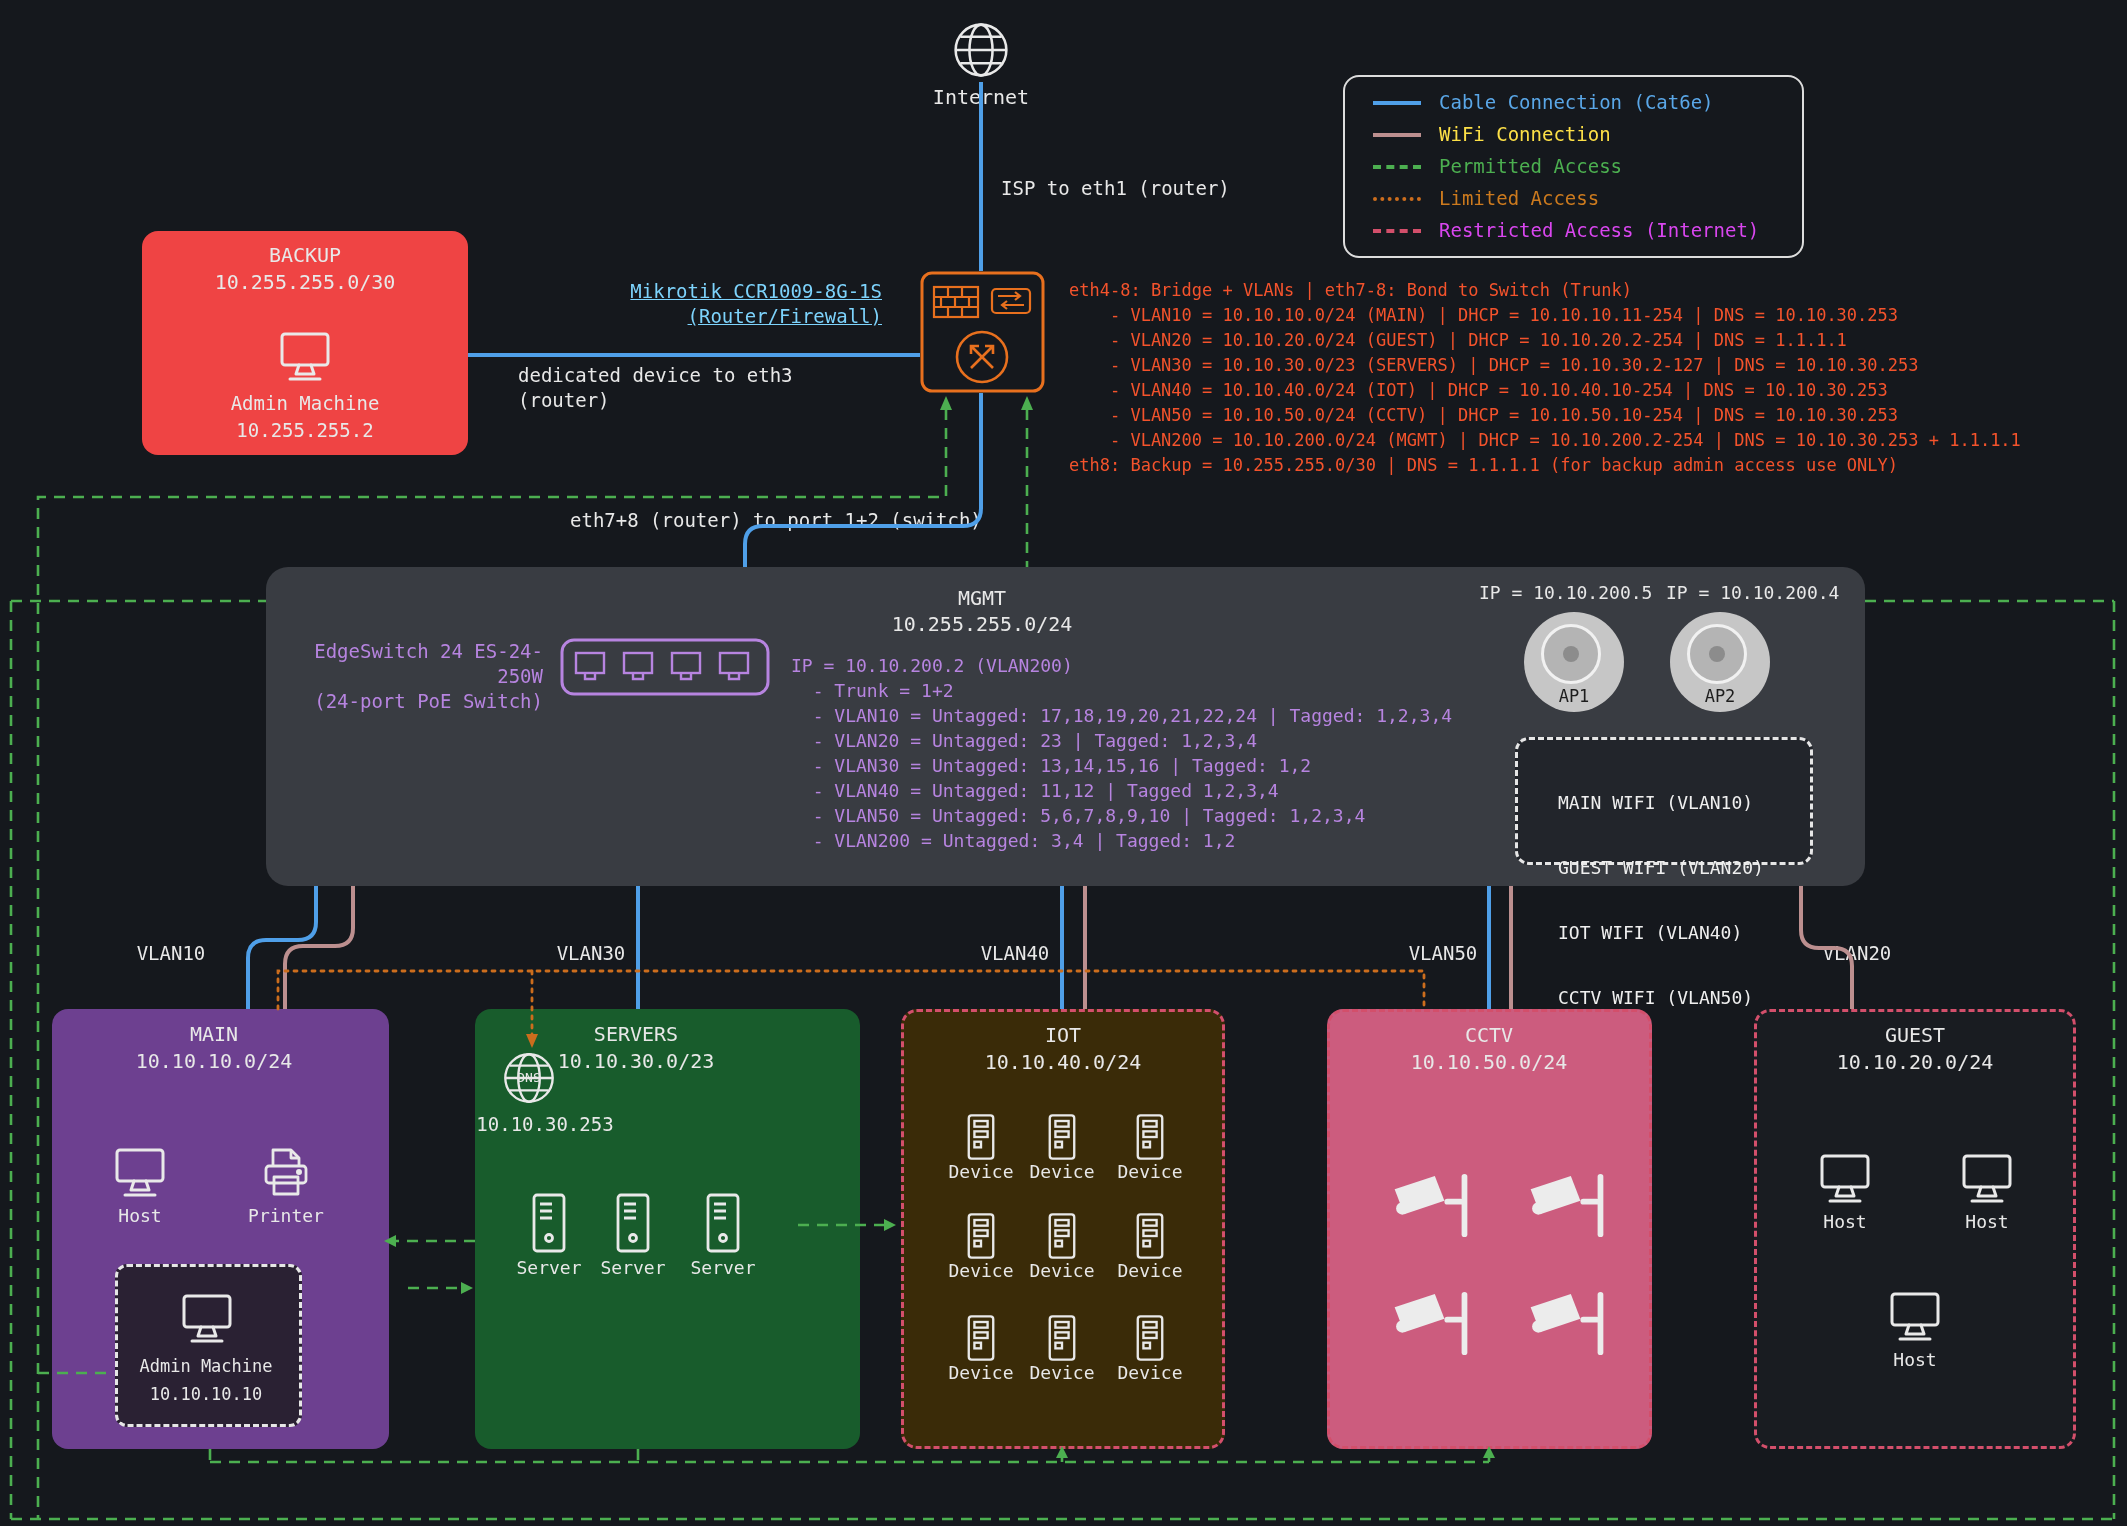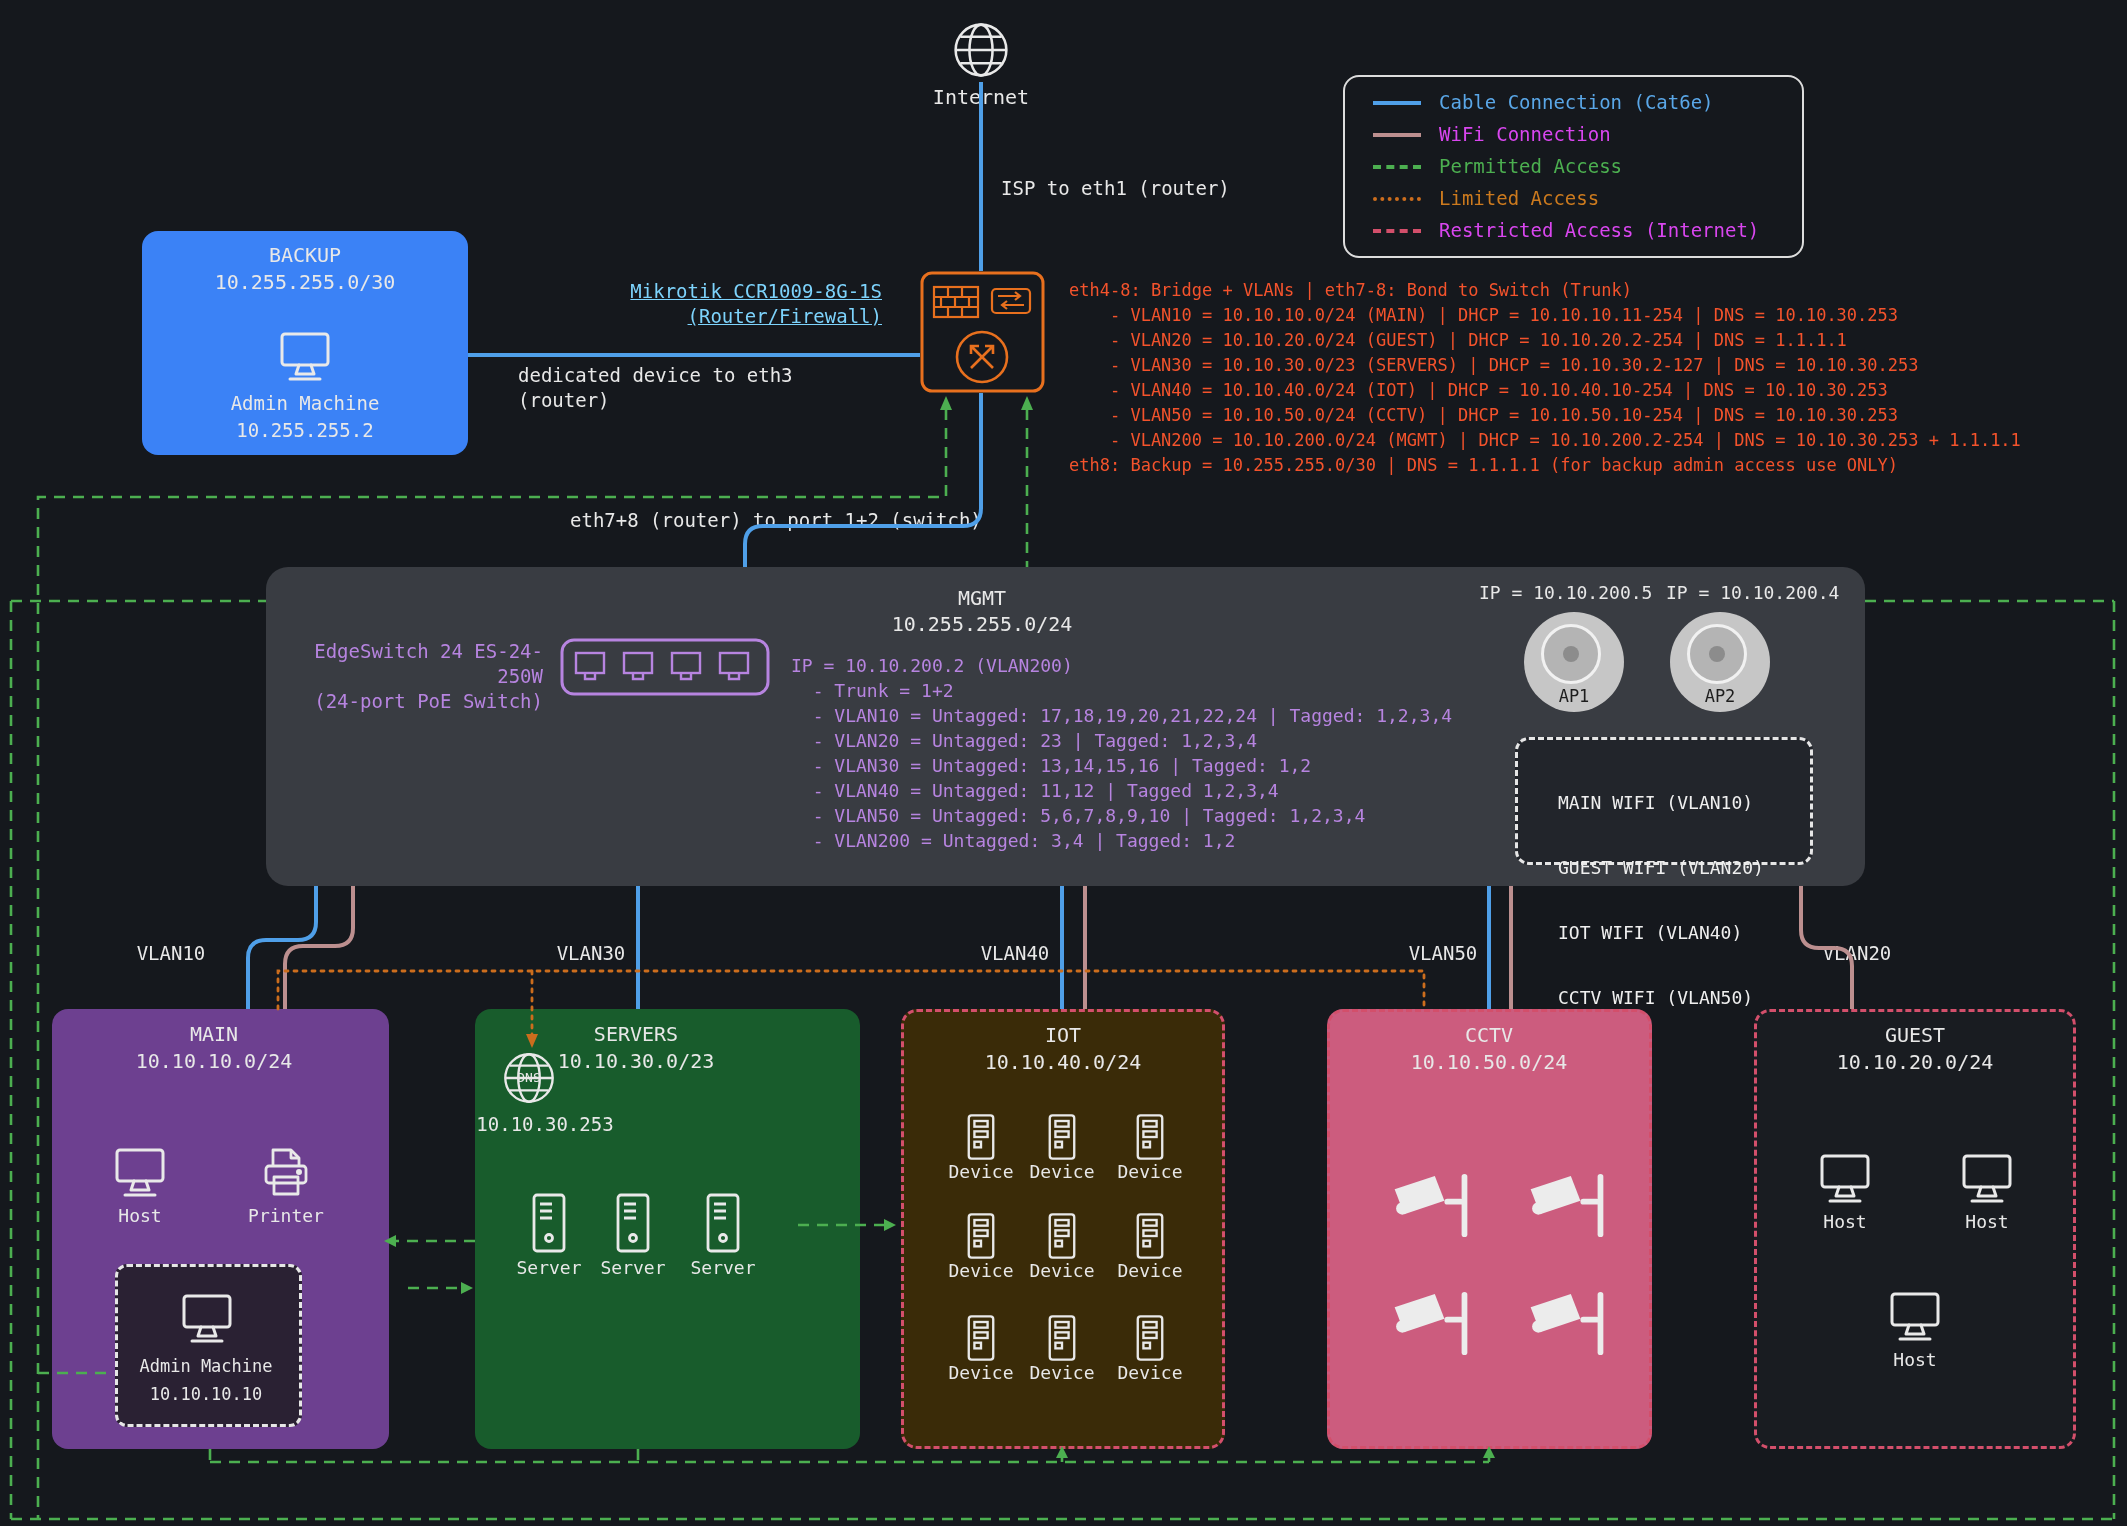--- a/index.html
+++ b/index.html
@@ -6,40 +6,40 @@
   .stage{position:relative;width:2127px;height:1526px;background:#15181d;overflow:hidden;
          font-family:"DejaVu Sans Mono",monospace;color:#e8e8e8;}
   .abs{position:absolute;}
   .cx{transform:translateX(-50%);white-space:nowrap;}
   .f17{font-size:17px;line-height:22px;}
   .f18{font-size:18px;line-height:24px;}
   .f19{font-size:19px;line-height:25px;}
   .f20{font-size:20px;line-height:26px;}
   .right{text-align:right;}
   .node{position:absolute;border-radius:16px;}
-  .backup-box{background:#3b82f6;}
+  .backup-box{background:#ef4444;}
   .mgmt-box{background:#393c42;border-radius:22px;}
   .main-box{background:#6d4090;padding-left:13px;}
   .servers-box{background:#185c2c;}
   .iot-box{background:#3a2b08;border:3px dashed #d34f6b;}
   .cctv-box{background:#cc5c7e;border:3px dashed #d34f6b;}
   .guest-box{background:#191c21;border:3px dashed #d34f6b;}
   .admin-box{position:absolute;border-radius:12px;background:#2a2133;border:3px dashed #e6e6e6;}
   .wifi-box{position:absolute;border:3px dashed #e6e6e6;border-radius:14px;background:#22252b;}
   .wifi-line{font-size:18px;line-height:25px;color:#efefef;white-space:pre;margin-top:40px;}
   .legend{border:2.5px solid #dcdcdc;border-radius:16px;background:#15181d;
           display:flex;flex-direction:column;justify-content:space-evenly;padding:6px 28px;box-sizing:border-box;}
   .legend-row{display:flex;align-items:center;gap:18px;}
   .legend-sample{width:48px;height:0;}
   .s-cable{border-top:4px solid #4f9fe8;}
   .s-wifi{border-top:4px solid #bc8f8f;}
   .s-perm{border-top:4px dashed #4caf50;}
   .s-lim{border-top:4px dotted #cc6d1d;}
   .s-restr{border-top:4px dashed #d34f6b;}
-  .c-blue{color:#5aa7e8;} .c-tan{color:#d946ef;} .c-green{color:#4caf50;}
+  .c-blue{color:#5aa7e8;} .c-tan{color:#fde047;} .c-green{color:#4caf50;}
   .c-orange{color:#cc7a1e;} .c-red{color:#d946ef;} .c-purple{color:#b784e0;} .c-rtr{color:#7dd3fc;text-decoration:underline;}
   .cfg-orange{color:#f4532c;font-size:17px;line-height:25px;white-space:pre;}
   .cfg-purple{color:#b784e0;font-size:18px;line-height:25px;white-space:pre;}
   .overlay{position:absolute;left:0;top:0;z-index:9;pointer-events:none;}
   .ap{width:100px;height:100px;background:#c6c6c6;border-radius:50%;}
   .ap-ring{position:absolute;left:17px;top:12px;width:60px;height:60px;border:3px solid #f1f1f1;
            background:#b4b4b4;border-radius:50%;box-sizing:border-box;}
   .ap-core{position:absolute;left:39px;top:34px;width:16px;height:16px;background:#8c8c8c;border-radius:50%;}
   .ap-label{position:absolute;bottom:6px;left:0;width:100%;text-align:center;color:#1d1d1d;font-size:17px;}
 </style>

